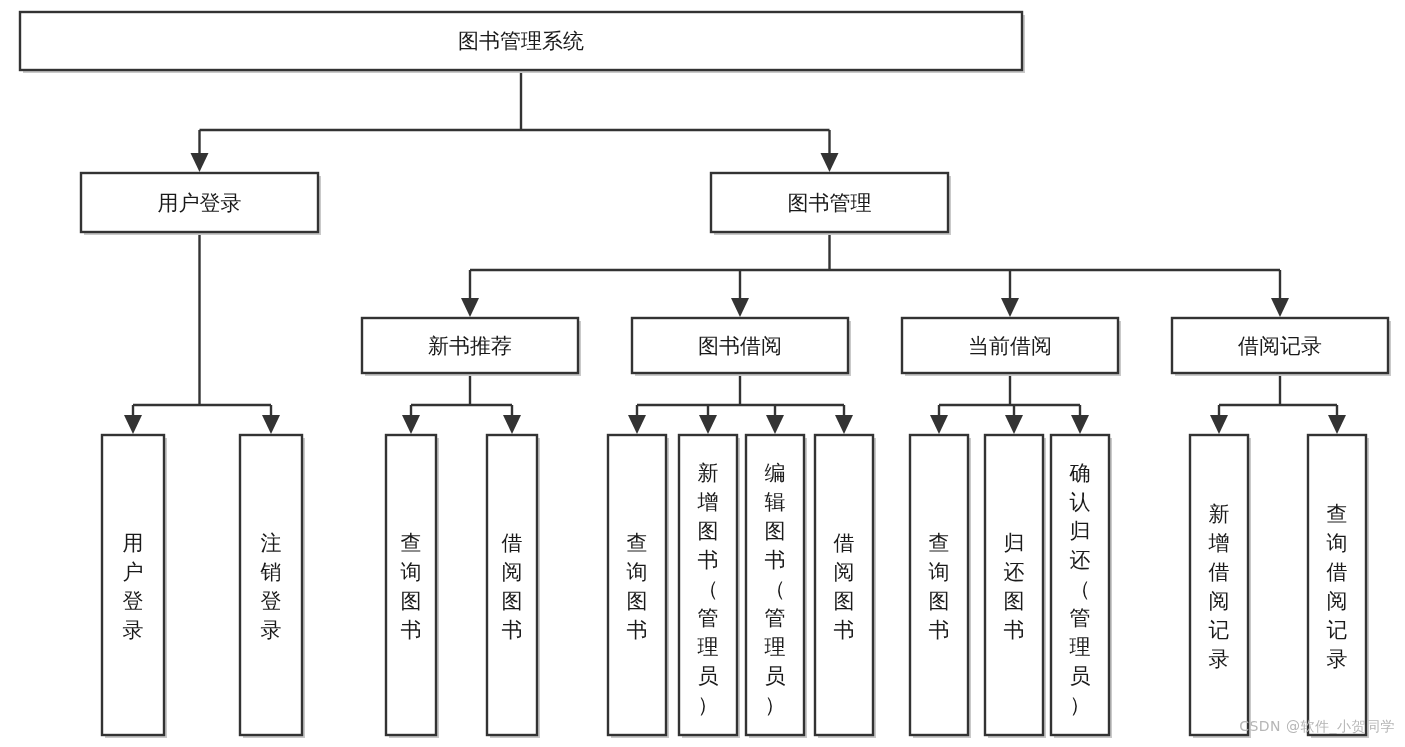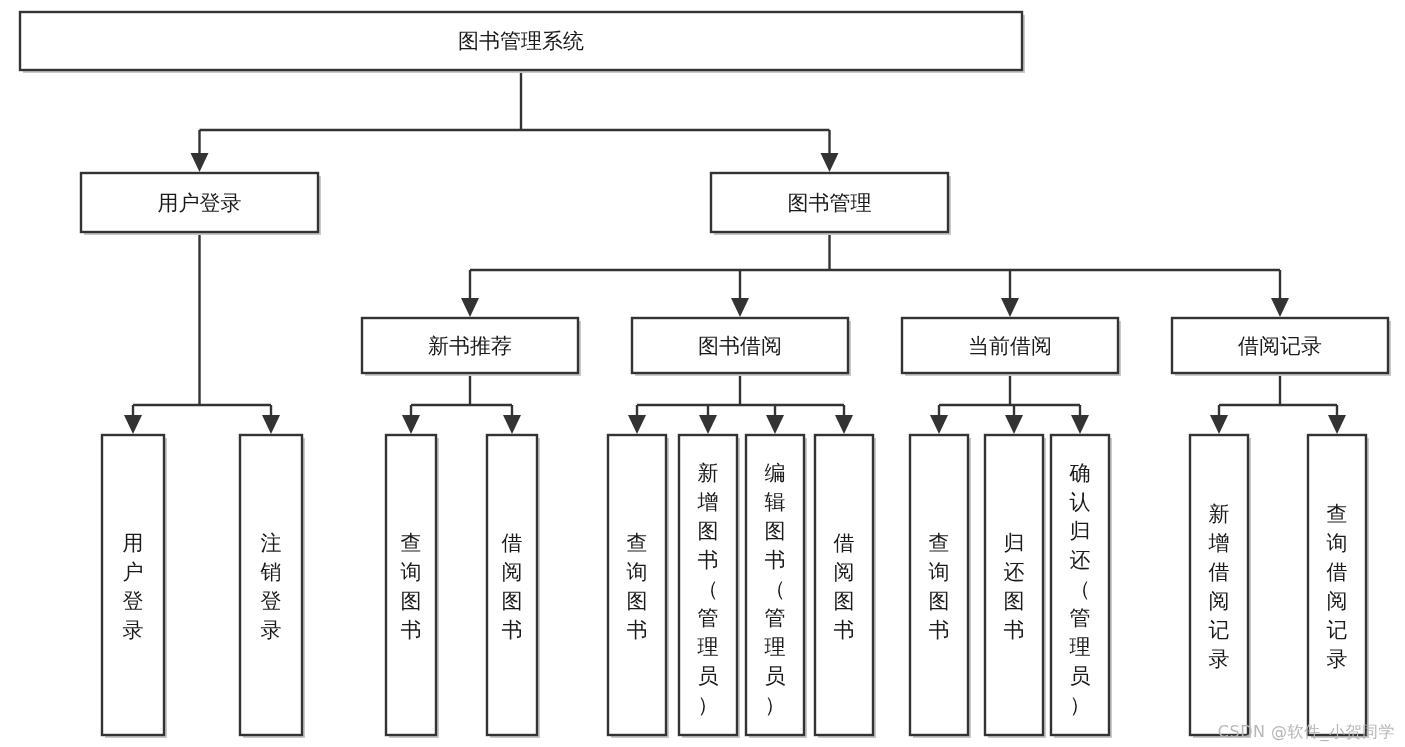--- a/index.html
+++ b/index.html
@@ -55,23 +55,23 @@
   }
   .node-label-vertical {
     fill: #1a1a1a;
     font-family: "DejaVu Sans", "Liberation Sans", sans-serif;
     font-size: 21px;
     text-anchor: middle;
   }
   .watermark-text {
     position: absolute;
     right: 10px;
-    bottom: 4px;
-    font-family: "DejaVu Sans", "Liberation Sans", sans-serif;
-    font-size: 16px;
+    bottom: 11px;
+    font-family: "DejaVu Sans", "Liberation Sans", sans-serif;
+    font-size: 14px;
     color: #b6b6b6;
     white-space: nowrap;
     letter-spacing: 0.5px;
     user-select: none;
   }
 </style>
 </head>
 <body>
 
 <div id="diagram-root">

